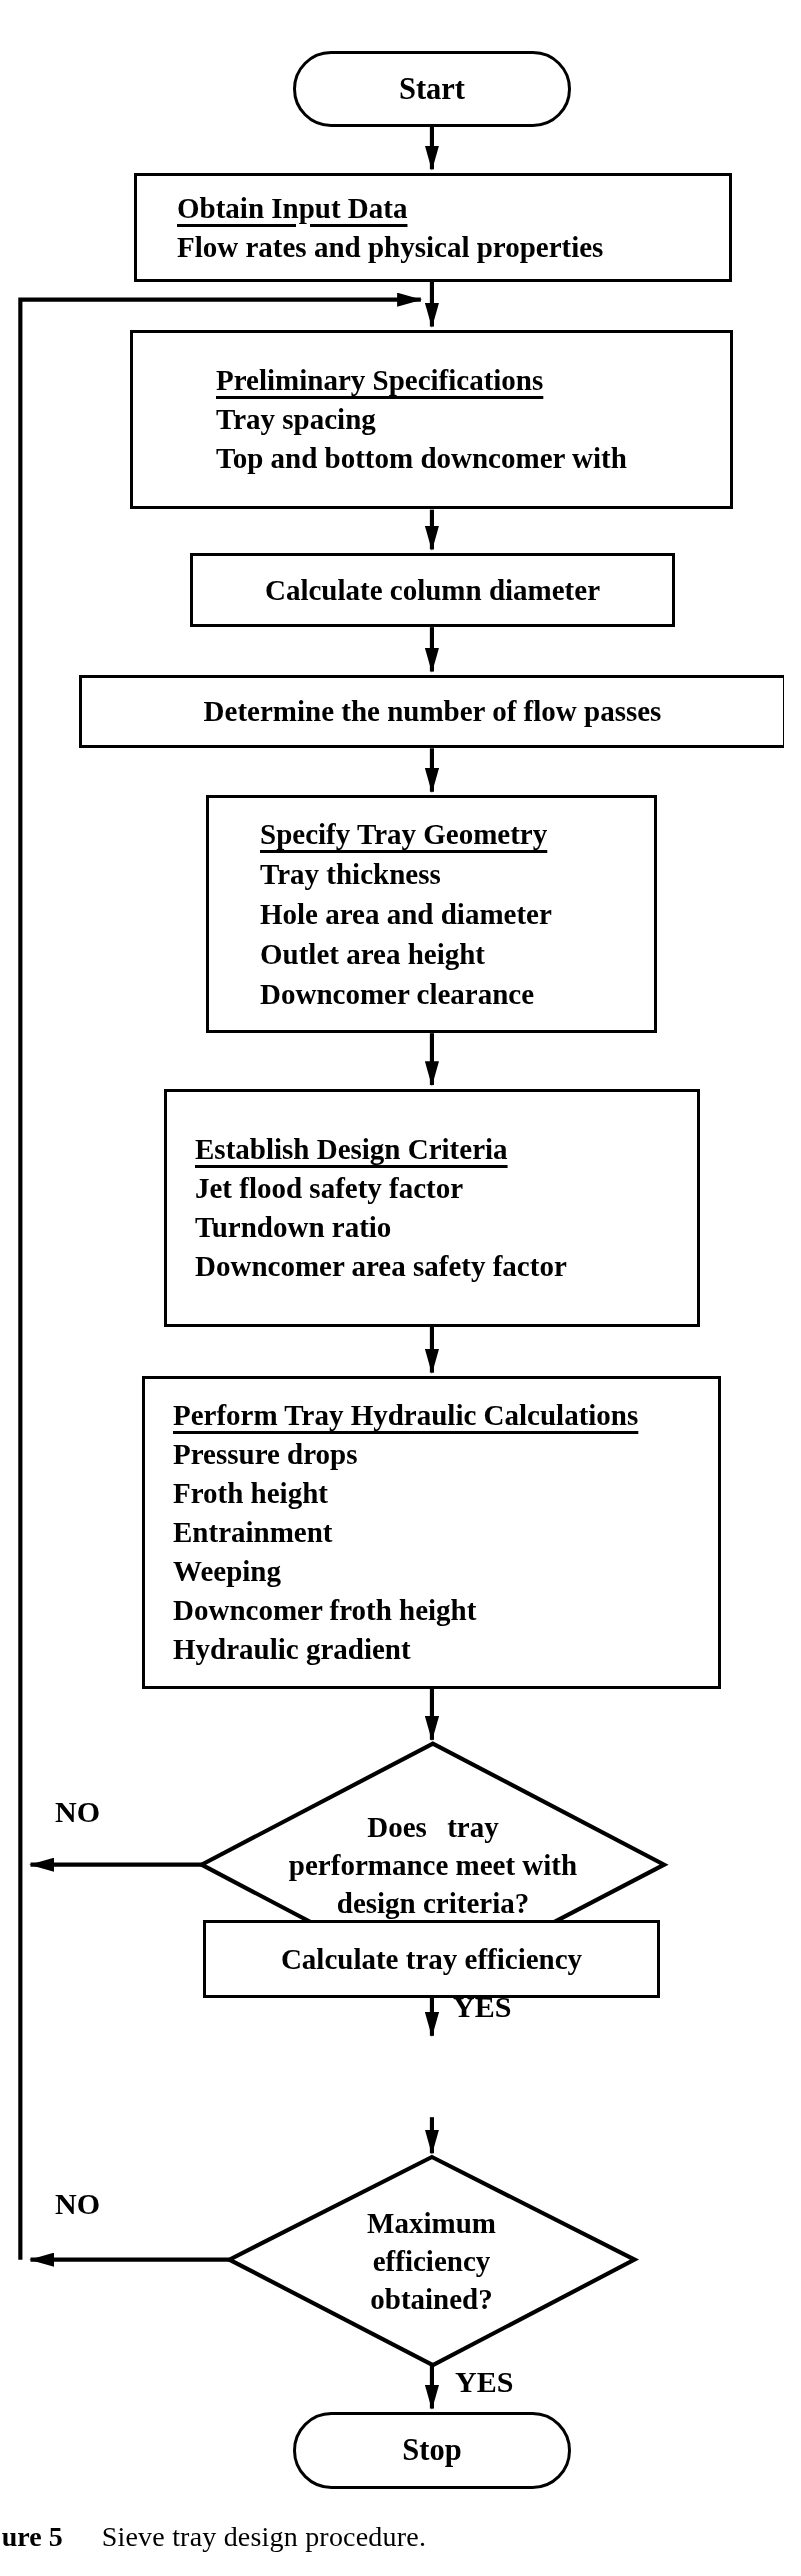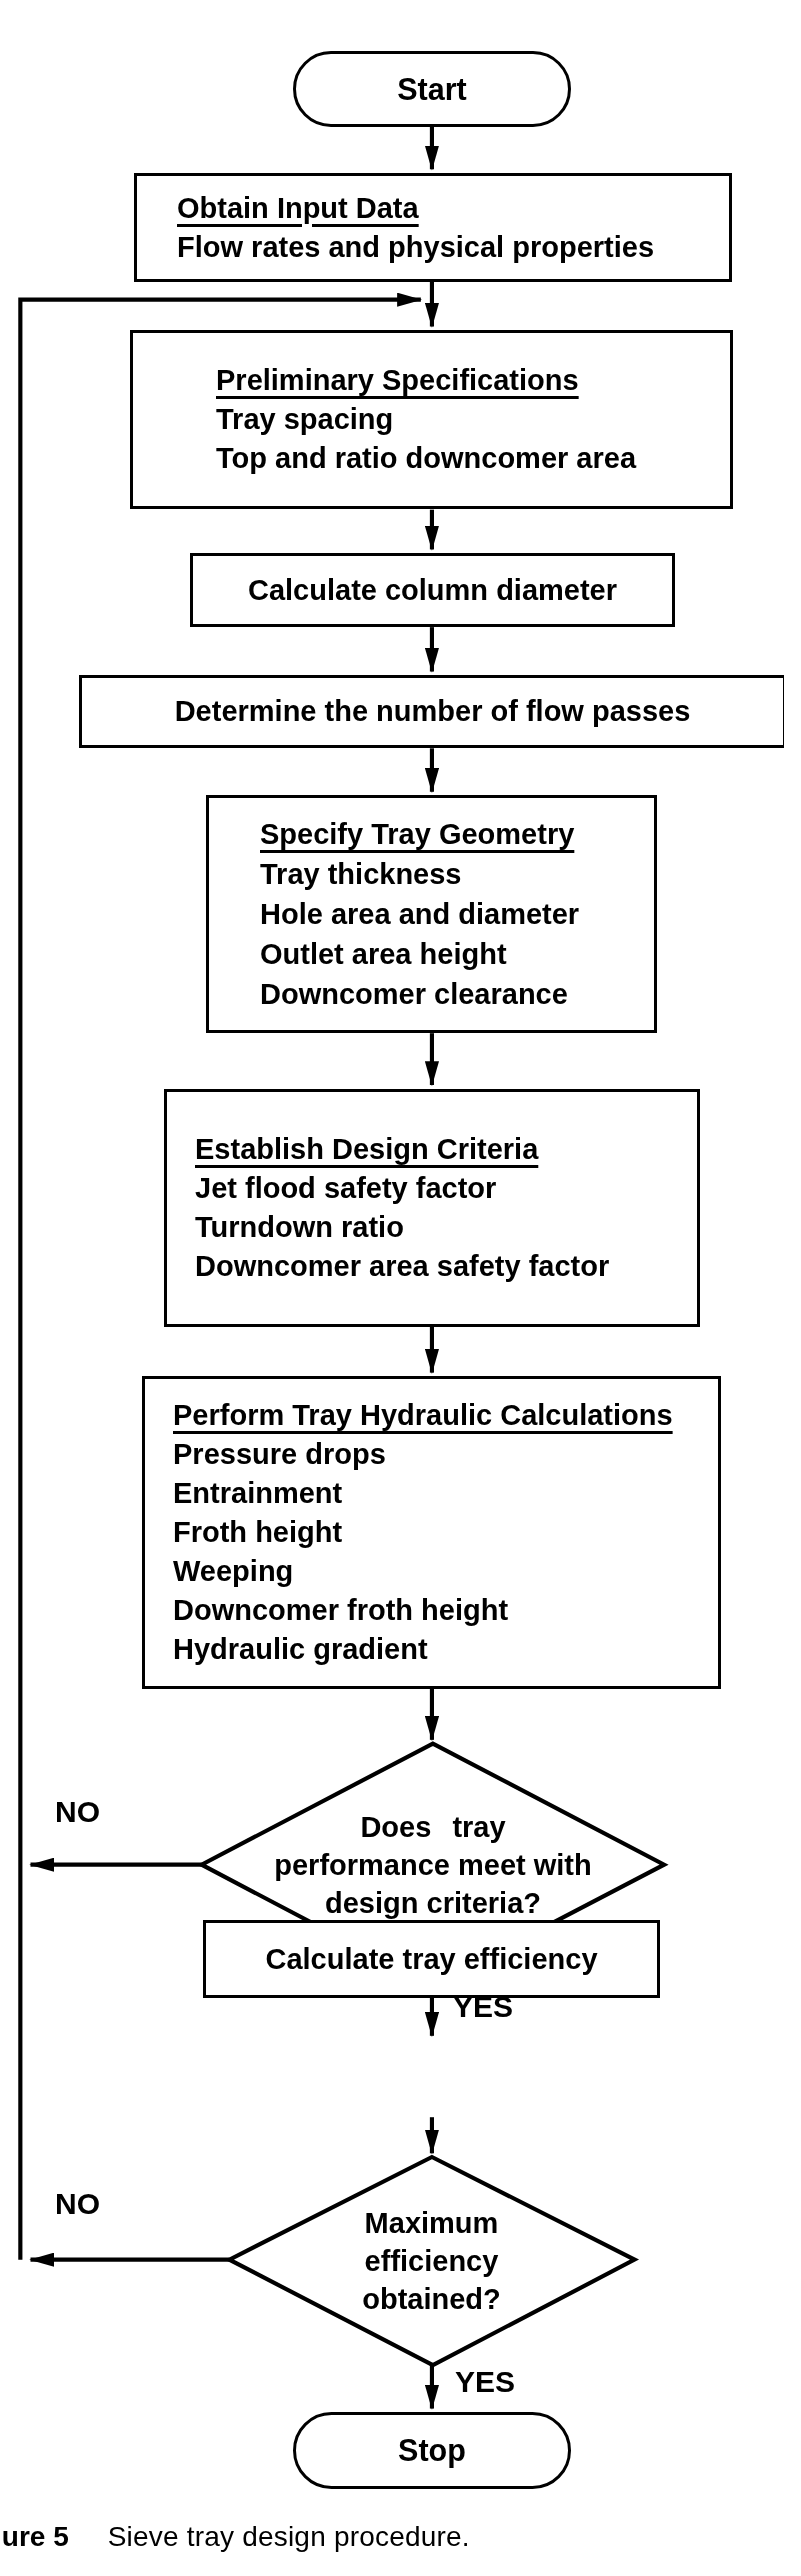--- a/index.html
+++ b/index.html
@@ -1,18 +1,18 @@
 <!DOCTYPE html>
 <html style="font-size:15px"><head>
 <meta charset="utf-8">
 <style>
   html,body{margin:0;padding:0;background:#fff;}
   #canvas{
     position:relative;width:784px;height:2576px;background:#fff;
-    font-family:Liberation Sans, sans-serif;color:#000;overflow:hidden;
+    font-family:Liberation Serif, serif;color:#000;overflow:hidden;
   }
   #wires{position:absolute;left:0;top:0;width:801px;height:2576px;}
   .node{
     position:absolute;box-sizing:border-box;border:3.7px solid #000;background:#fff;
     display:flex;flex-direction:column;justify-content:center;
     font-size:29px;font-weight:bold;line-height:39px;
   }
   .center1{align-items:center;text-align:center;}
   .terminal{
     position:absolute;box-sizing:border-box;border:3.7px solid #000;background:#fff;
@@ -69,21 +69,21 @@
   </div>
 
   <div class="node" style="left:134px;top:173px;width:598px;height:109px;padding-left:40px;">
     <div class="boxtitle">Obtain Input Data</div>
     <div>Flow rates and physical properties</div>
   </div>
 
   <div class="node" style="left:130px;top:330px;width:603px;height:179px;padding-left:83px;">
     <div class="boxtitle">Preliminary Specifications</div>
     <div>Tray spacing</div>
-    <div>Top and ratio downcomer area</div>
+    <div>Top and bottom downcomer with</div>
   </div>
 
   <div class="node center1" style="left:190px;top:553px;width:485px;height:74px;">
     <div>Calculate column diameter</div>
   </div>
 
   <div class="node center1" style="left:79px;top:675px;width:707px;height:73px;text-align:right;">
     <div>Determine the number of flow passes</div>
   </div>
 
@@ -98,22 +98,22 @@
   <div class="node" style="left:164px;top:1089px;width:536px;height:238px;padding-left:28px;">
     <div class="boxtitle">Establish Design Criteria</div>
     <div>Jet flood safety factor</div>
     <div>Turndown ratio</div>
     <div>Downcomer area safety factor</div>
   </div>
 
   <div class="node" style="left:142px;top:1376px;width:579px;height:313px;padding-left:28px;">
     <div class="boxtitle">Perform Tray Hydraulic Calculations</div>
     <div>Pressure drops</div>
+    <div>Froth height</div>
     <div>Entrainment</div>
-    <div>Froth height</div>
     <div>Weeping</div>
     <div>Downcomer froth height</div>
     <div>Hydraulic gradient</div>
   </div>
 
   <div class="dtext" style="left:202px;top:1744px;width:462px;height:242px;">
     <div class="wide-gap">Does tray</div>
     <div>performance meet with</div>
     <div>design criteria?</div>
   </div>

